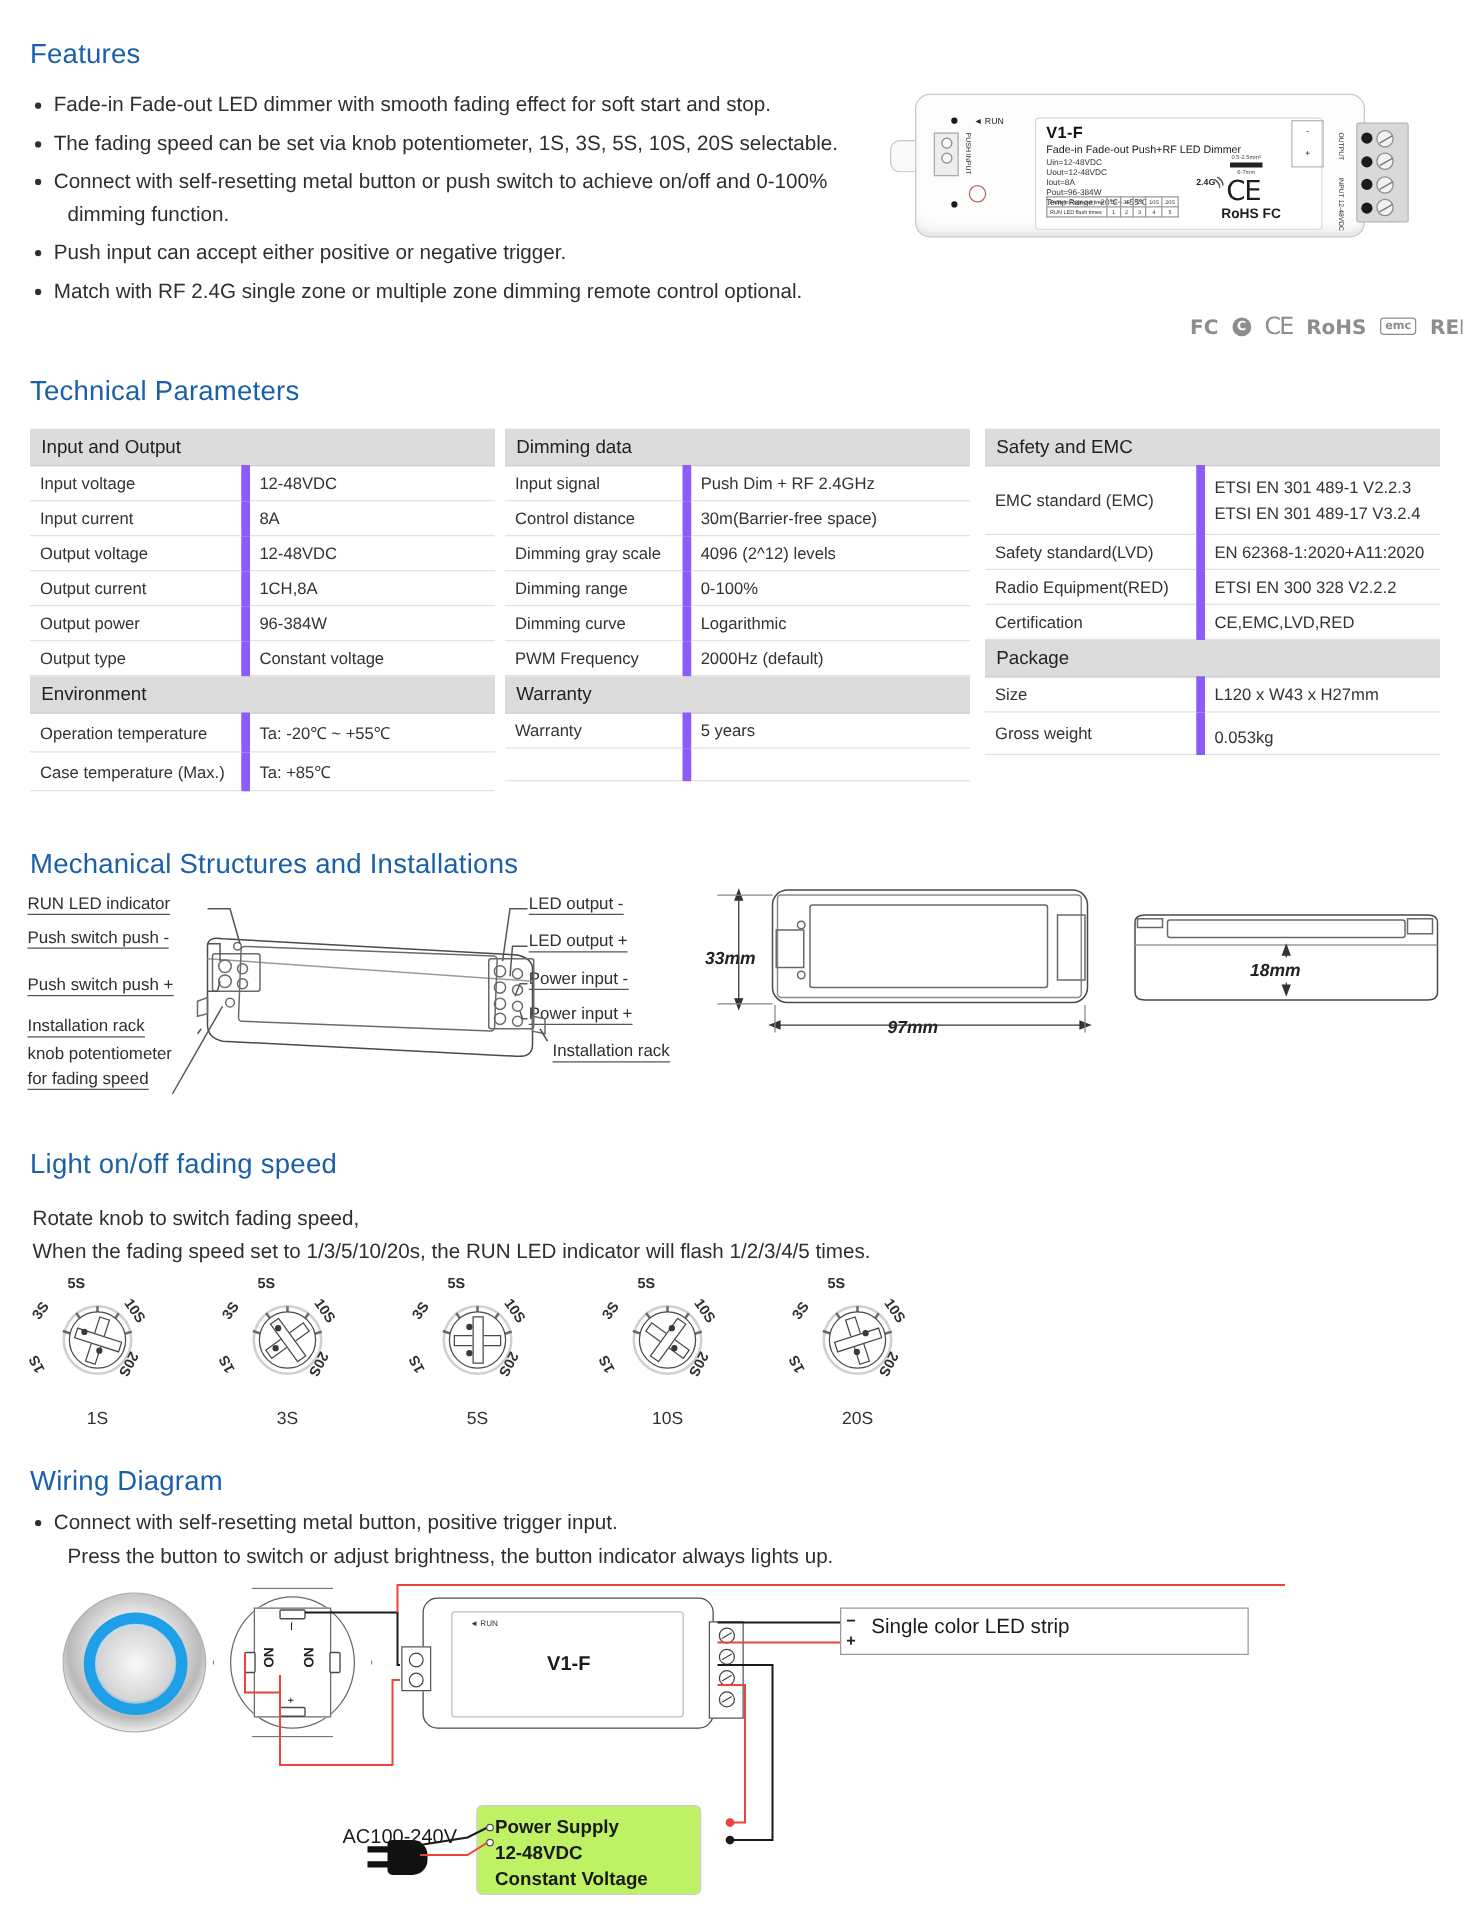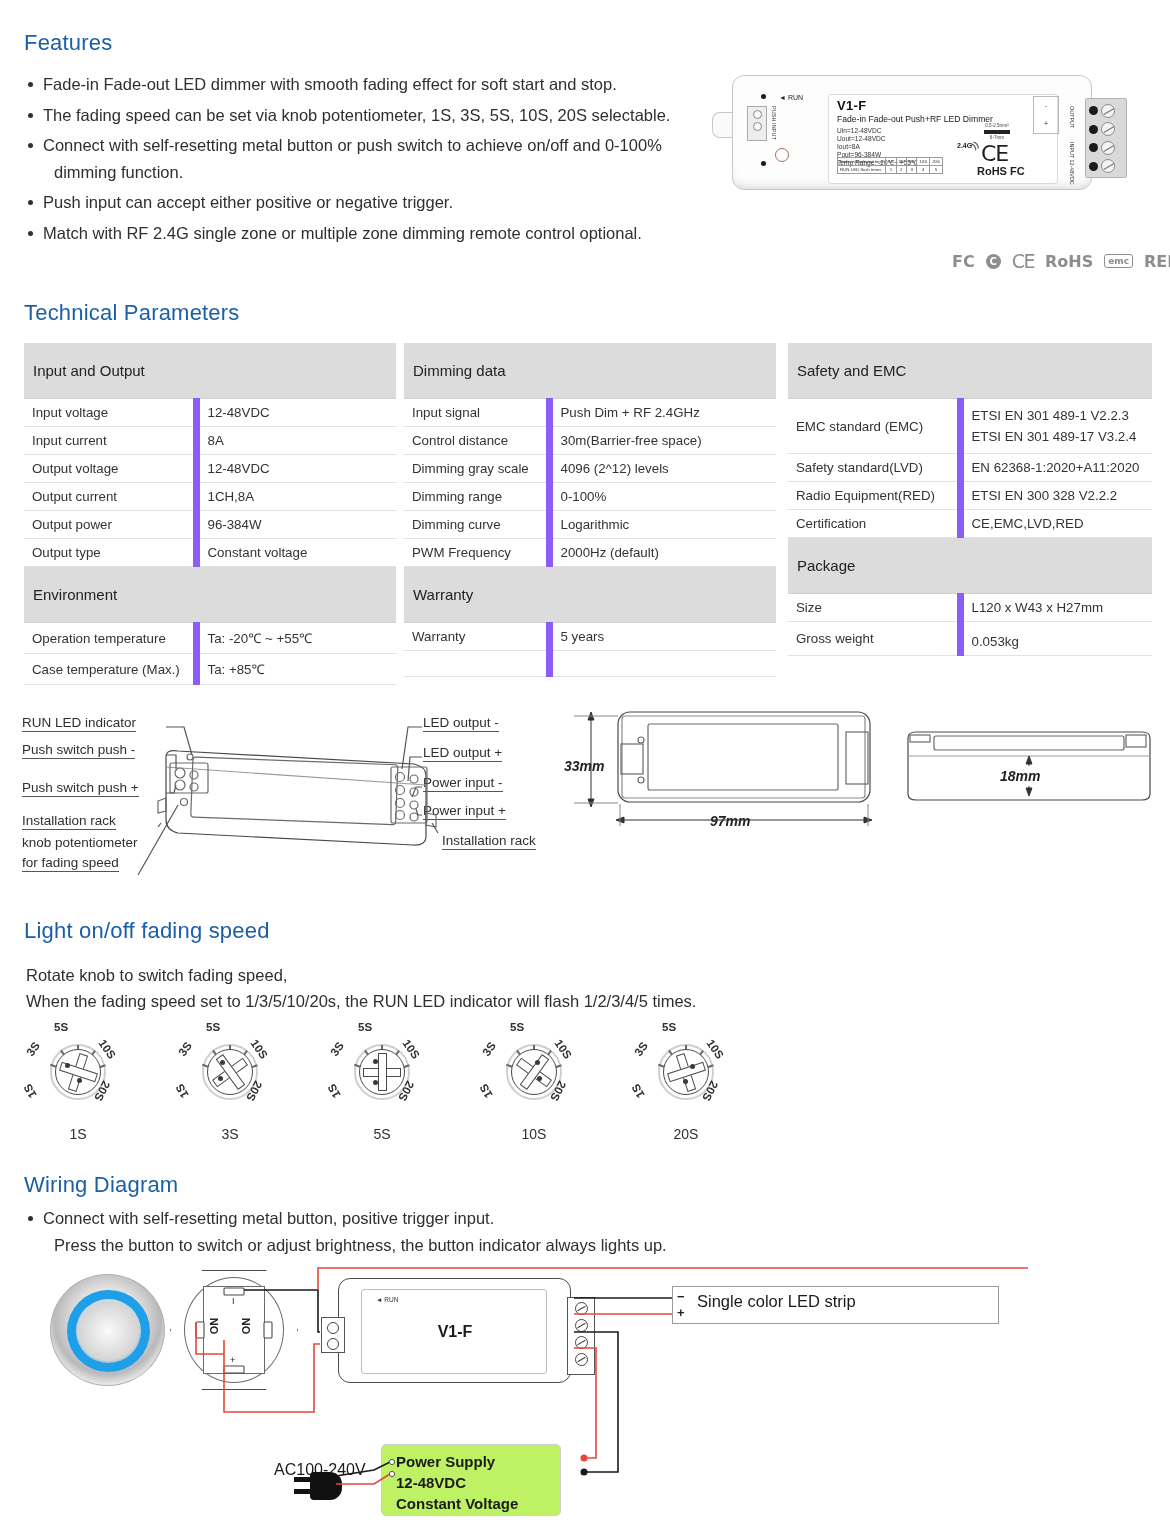--- a/index.html
+++ b/index.html
@@ -92,21 +92,21 @@
   .certs .ce { font-size:19px; letter-spacing:-1.5px; font-weight:400;}
   .certs .emc { font-size:9px; border:1.5px solid #8d8d8d; border-radius:3px; padding:1px 3px; }
   .certs .circ { width:15px;height:15px;border-radius:50%;background:#8d8d8d;color:#fff;font-size:10px;
                  display:flex;align-items:center;justify-content:center; }
 
   
   .tbl { position:absolute; border-collapse:collapse; table-layout:fixed; }
   .tbl td { font-size:13.3px; color:#333; padding:6px 8px; vertical-align:middle;
             border-bottom:1px solid #e2e2e2; }
   .tbl tr.hdr td { background:#dcdcdc; font-size:15px; color:#222; font-weight:400;
-                   border-bottom:1px solid #cfcfcf; padding:19px 9px; }
+                   border-bottom:1px solid #cfcfcf; padding:6px 9px; }
   .tbl td.k { border-right:7px solid #8b5cf6; }
   .tbl td.v { }
   .tbl tr.hdr td.k { border-right:none; }
   .tbl tr.blank td { height:26px; }
   .two-line { line-height:21px; }
 
   
   .mech { position:absolute; left:18px; top:705px; width:540px; height:165px; }
   .mech-lbl { position:absolute; font-size:13.5px; color:#2f2f2f; white-space:nowrap; }
   .mech-lbl.ul { border-bottom:1px solid #555; padding-bottom:1px; }
@@ -411,20 +411,21 @@
           <td class="k">Size</td>
           <td class="v">L120 x W43 x H27mm</td>
         </tr>
     <tr>
           <td class="k">Gross weight</td>
           <td class="v" style="padding-top:12px;">0.053kg</td>
         </tr>
   </tbody>
     </table>
 
+  <div class="h-blue" style="left:24px; top:678px;">Mechanical Structures and Installations</div>
 
   <div class="mech">
 
     <div class="mech-lbl ul" style="left:4px; top:10px;">RUN LED indicator</div>
     <div class="mech-lbl ul" style="left:4px; top:37px;">Push switch push -</div>
     <div class="mech-lbl ul" style="left:4px; top:75px;">Push switch push +</div>
     <div class="mech-lbl ul" style="left:4px; top:108px;">Installation rack</div>
     <div class="mech-lbl" style="left:4px; top:130px;">knob potentiometer</div>
     <div class="mech-lbl ul" style="left:4px; top:150px;">for fading speed</div>
 

